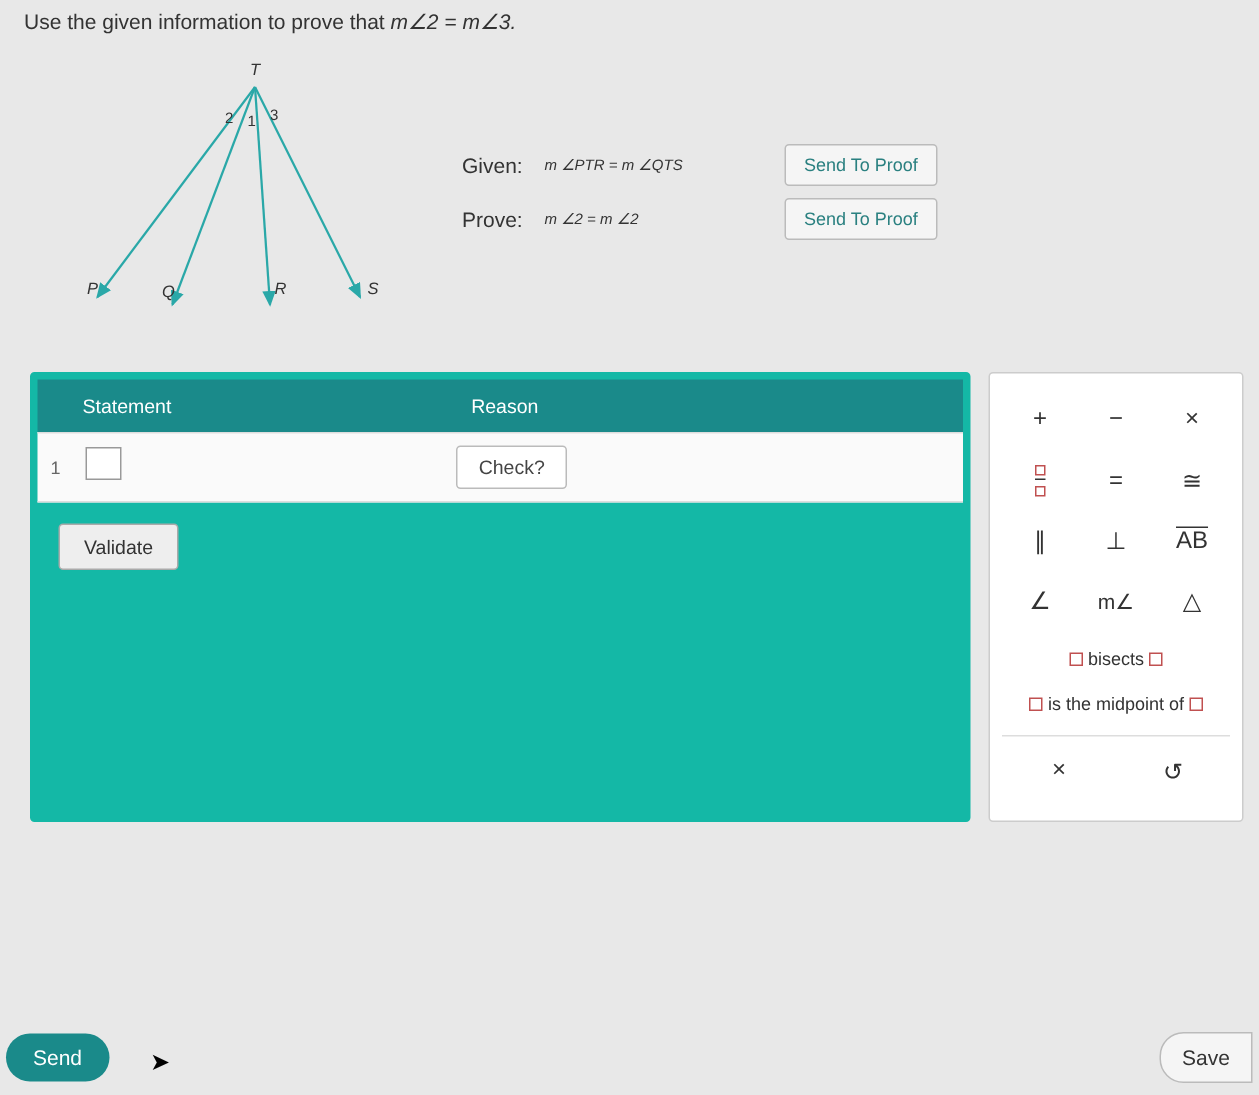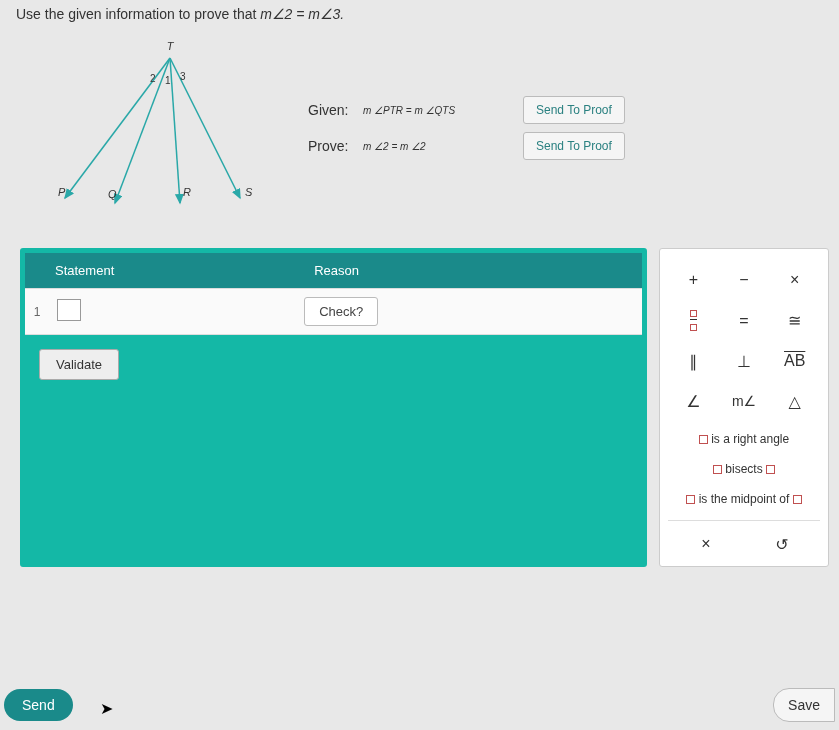--- a/index.html
+++ b/index.html
@@ -293,23 +293,20 @@
       <div class="sym-item">∥</div>
       <div class="sym-item">⊥</div>
       <div class="sym-item overline">AB</div>
     </div>
     <div class="sym-row">
       <div class="sym-item">∠</div>
       <div class="sym-item" style="font-size:14px;">m∠</div>
       <div class="sym-item">△</div>
     </div>
     <div class="sym-phrase">
-      <span class="placeholder-sq"></span><span> is a right angle</span>
-    </div>
-    <div class="sym-phrase">
       <span class="placeholder-sq"></span><span> bisects </span><span class="placeholder-sq"></span>
     </div>
     <div class="sym-phrase">
       <span class="placeholder-sq"></span><span> is the midpoint of </span><span class="placeholder-sq"></span>
     </div>
     <div class="bot-row">
       <div class="sym-item">×</div>
       <div class="sym-item">↺</div>
     </div>
   </div>

